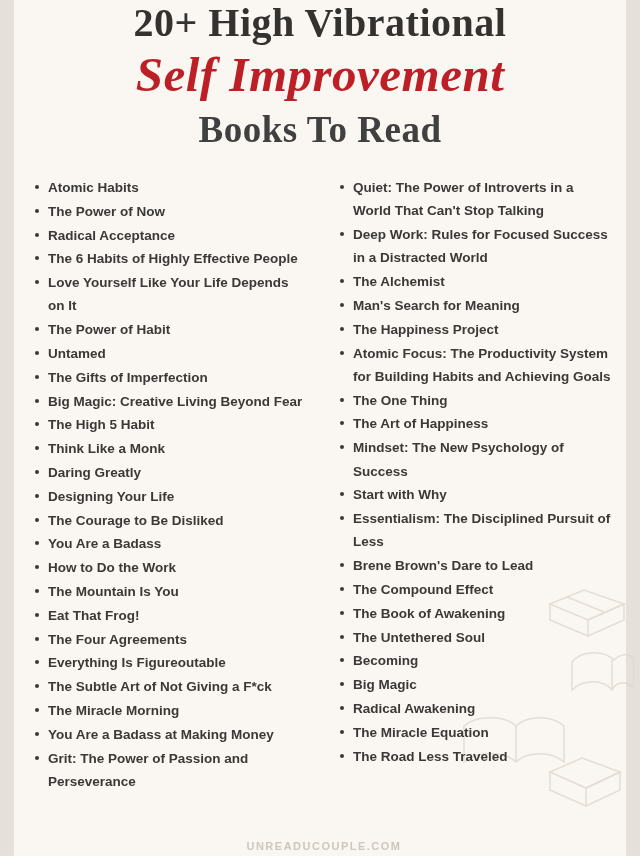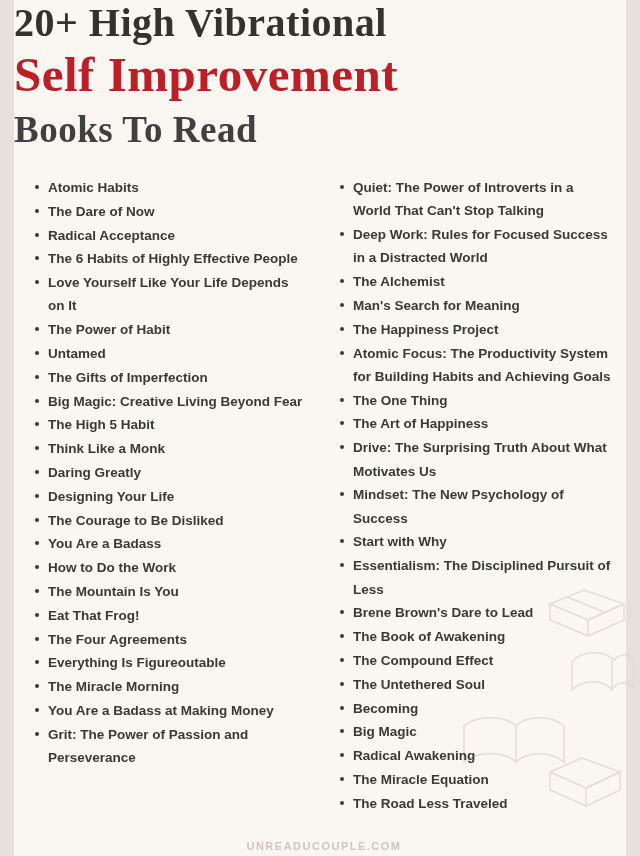--- a/index.html
+++ b/index.html
@@ -34,31 +34,33 @@
     content: "";
     position: absolute;
     top: 0; bottom: 0; right: 0;
     width: 14px;
     background: #e6e0da;
   }
 
   
   .title-block {
     padding-top: 2px;
+    text-align: center;
   }
   .title-line1 {
     font-family: "Liberation Serif", serif;
     font-weight: bold;
     font-size: 40px;
     line-height: 42px;
     letter-spacing: 0.5px;
     color: #33322f;
   }
   .title-line2 {
     font-family: "Liberation Serif", serif;
+    font-style: italic;
     font-weight: bold;
     font-size: 49px;
     line-height: 62px;
     color: #bc2026;
     letter-spacing: 0.5px;
   }
   .title-line3 {
     font-family: "Liberation Serif", serif;
     font-weight: bold;
     font-size: 37px;
@@ -160,61 +162,61 @@
       <path d="M96 196 L128 182 L166 196 L132 212 Z"></path>
       <path d="M96 196 L96 214 L132 230 L132 212"></path>
       <path d="M132 212 L166 196 L166 214 L132 230"></path>
     </g>
   </svg>
 
   <div class="columns">
     <div class="col">
       <ul class="book-list">
         <li>Atomic Habits</li>
-        <li>The Dare of Now</li>
+        <li>The Power of Now</li>
         <li>Radical Acceptance</li>
         <li>The 6 Habits of Highly Effective People</li>
         <li>Love Yourself Like Your Life Depends on It</li>
         <li>The Power of Habit</li>
         <li>Untamed</li>
         <li>The Gifts of Imperfection</li>
         <li>Big Magic: Creative Living Beyond Fear</li>
         <li>The High 5 Habit</li>
         <li>Think Like a Monk</li>
         <li>Daring Greatly</li>
         <li>Designing Your Life</li>
         <li>The Courage to Be Disliked</li>
         <li>You Are a Badass</li>
         <li>How to Do the Work</li>
         <li>The Mountain Is You</li>
         <li>Eat That Frog!</li>
         <li>The Four Agreements</li>
         <li>Everything Is Figureoutable</li>
+        <li>The Subtle Art of Not Giving a F*ck</li>
         <li>The Miracle Morning</li>
         <li>You Are a Badass at Making Money</li>
         <li>Grit: The Power of Passion and Perseverance</li>
       </ul>
     </div>
     <div class="col">
       <ul class="book-list">
         <li>Quiet: The Power of Introverts in a World That Can't Stop Talking</li>
         <li>Deep Work: Rules for Focused Success in a Distracted World</li>
         <li>The Alchemist</li>
         <li>Man's Search for Meaning</li>
         <li>The Happiness Project</li>
         <li>Atomic Focus: The Productivity System for Building Habits and Achieving Goals</li>
         <li>The One Thing</li>
         <li>The Art of Happiness</li>
-        <li>Drive: The Surprising Truth About What Motivates Us</li>
         <li>Mindset: The New Psychology of Success</li>
         <li>Start with Why</li>
         <li>Essentialism: The Disciplined Pursuit of Less</li>
         <li>Brene Brown's Dare to Lead</li>
+        <li>The Compound Effect</li>
         <li>The Book of Awakening</li>
-        <li>The Compound Effect</li>
         <li>The Untethered Soul</li>
         <li>Becoming</li>
         <li>Big Magic</li>
         <li>Radical Awakening</li>
         <li>The Miracle Equation</li>
         <li>The Road Less Traveled</li>
       </ul>
     </div>
   </div>
 

